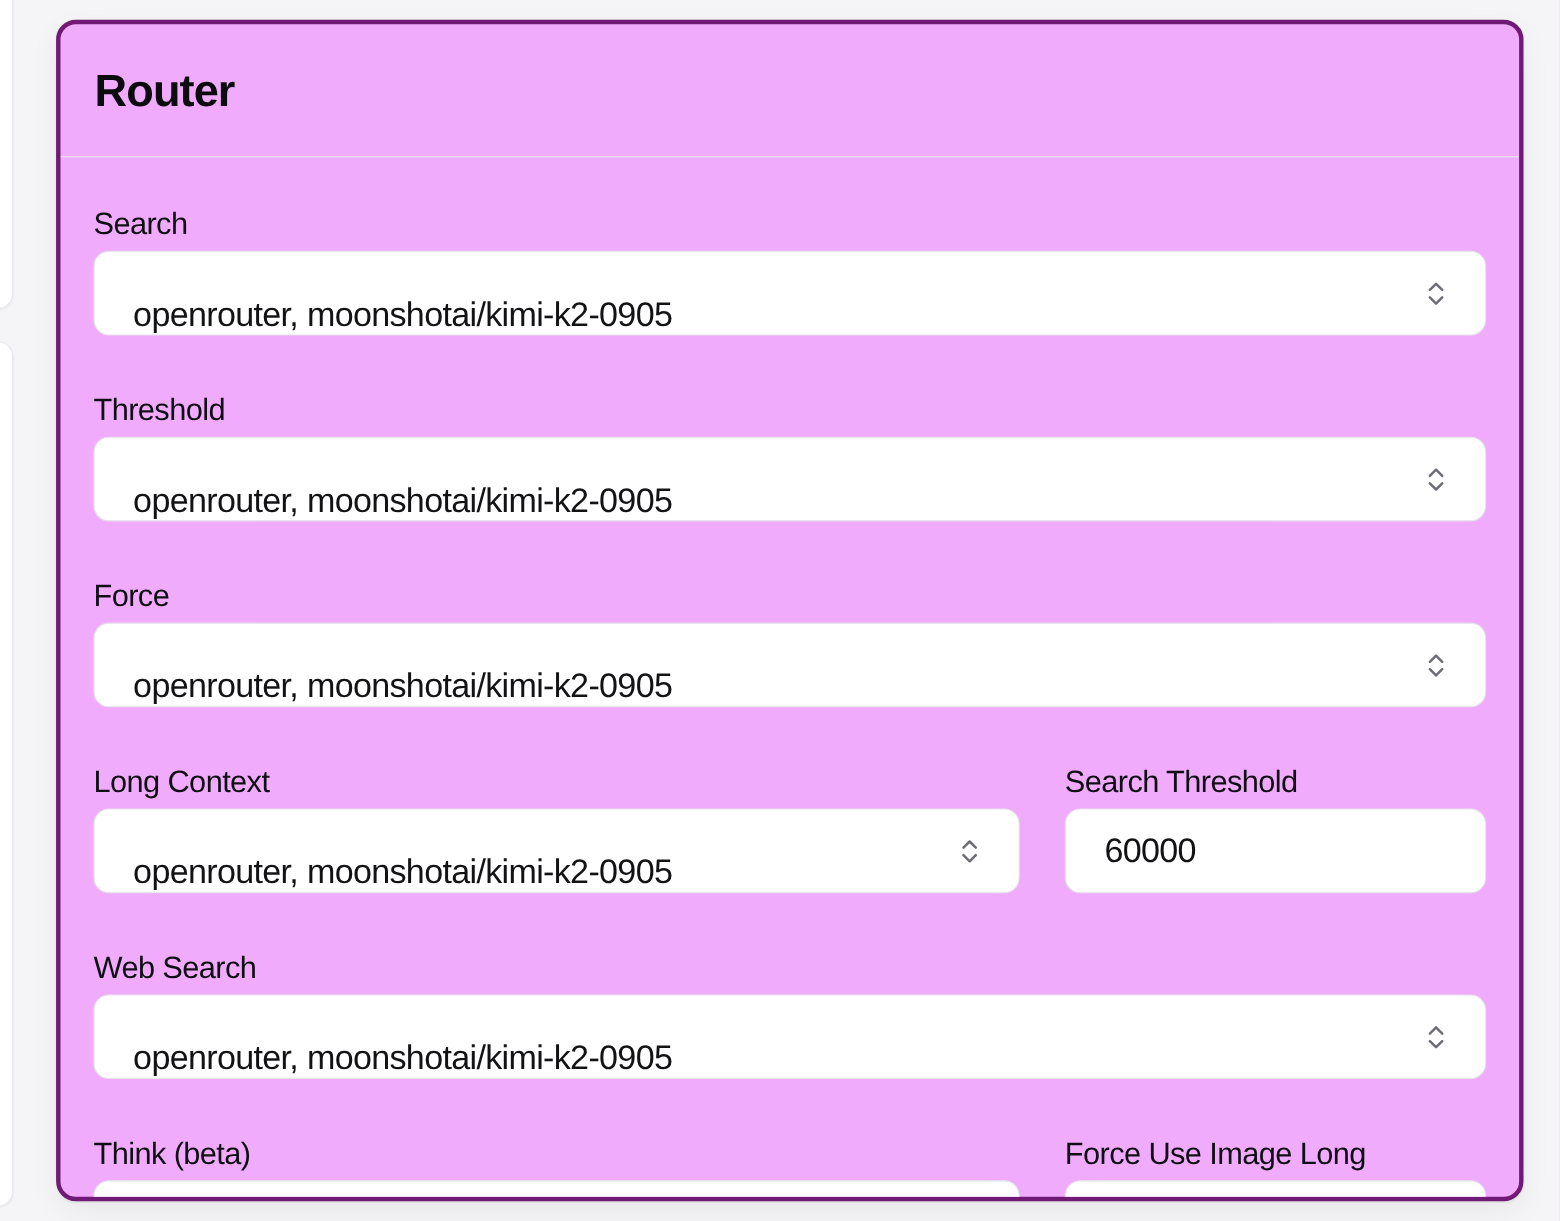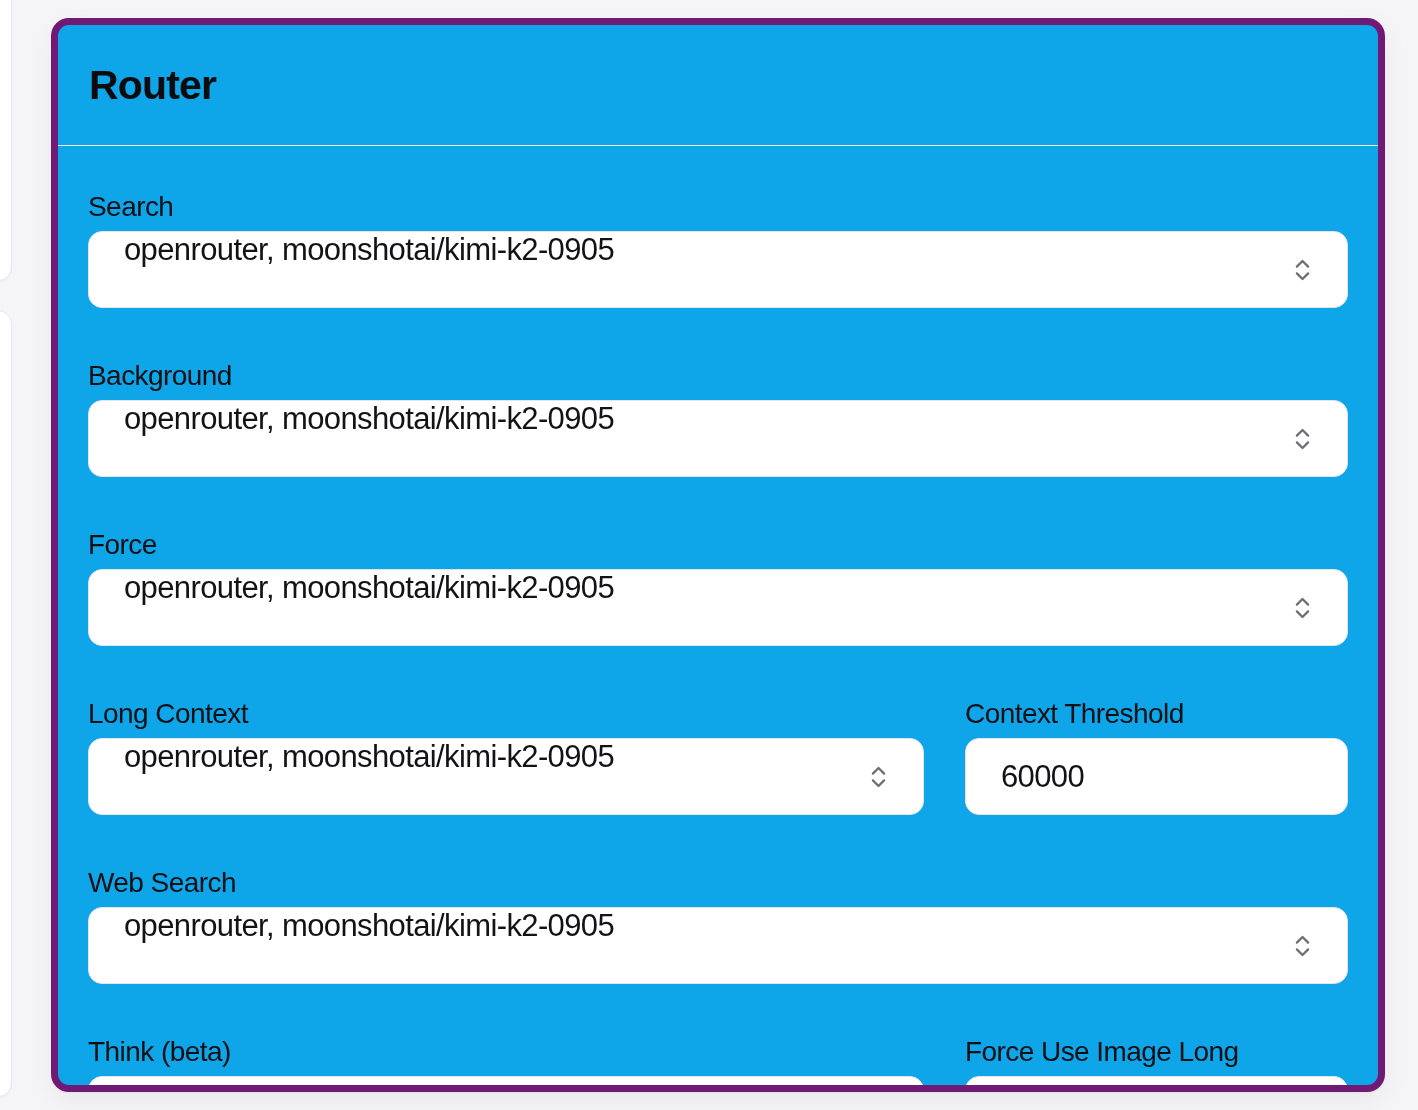--- a/index.html
+++ b/index.html
@@ -23,22 +23,22 @@
     box-sizing: border-box;
   }
   .side-card.top    { top: -30px; height: 311px; }
   .side-card.bottom { top: 310px; height: 787px; }
 
   
   .router-card {
     position: absolute;
     left: 51px; top: 18px;
     width: 1334px; height: 1074px;
-    background: #0ea5e9;
-    border: 7px solid #701a75;
+    background: #f0abfc;
+    border: 4px solid #701a75;
     border-radius: 18px;
     box-shadow: 0 1px 2px rgba(16,24,40,0.05), 0 10px 28px rgba(16,24,40,0.05);
     box-sizing: border-box;
     overflow: hidden;
   }
   .card-header {
     height: 121px;
     border-bottom: 1px solid #ececf1;
     display: flex;
     align-items: center;
@@ -63,21 +63,21 @@
     margin-bottom: 9px;
     color: #101014;
   }
   .control {
     height: 77px;
     background: #ffffff;
     border: 1px solid #e4e4e9;
     border-radius: 14px;
     box-sizing: border-box;
     display: flex;
-    align-items: flex-start;
+    align-items: flex-end;
     position: relative;
     padding: 0 70px 0 35px;
     font-size: 31px;
     letter-spacing: -0.02em;
   }
   .select { cursor: pointer; }
   .select .value {
     font-weight: 500;
     color: #131316;
     white-space: nowrap;
@@ -123,21 +123,21 @@
       <div class="control select" role="combobox">
         <span class="value">openrouter, moonshotai/kimi-k2-0905</span>
         <svg class="chevron" viewBox="0 0 24 24" fill="none" stroke="currentColor" stroke-width="2" stroke-linecap="round" stroke-linejoin="round">
             <path d="m7 15 5 5 5-5"></path>
             <path d="m7 9 5-5 5 5"></path>
           </svg>
       </div>
     </div>
 
     <div class="field">
-      <div class="field-label">Background</div>
+      <div class="field-label">Threshold</div>
       <div class="control select" role="combobox">
         <span class="value">openrouter, moonshotai/kimi-k2-0905</span>
         <svg class="chevron" viewBox="0 0 24 24" fill="none" stroke="currentColor" stroke-width="2" stroke-linecap="round" stroke-linejoin="round">
             <path d="m7 15 5 5 5-5"></path>
             <path d="m7 9 5-5 5 5"></path>
           </svg>
       </div>
     </div>
 
     <div class="field">
@@ -156,21 +156,21 @@
         <div class="field-label">Long Context</div>
         <div class="control select" role="combobox">
           <span class="value">openrouter, moonshotai/kimi-k2-0905</span>
           <svg class="chevron" viewBox="0 0 24 24" fill="none" stroke="currentColor" stroke-width="2" stroke-linecap="round" stroke-linejoin="round">
               <path d="m7 15 5 5 5-5"></path>
               <path d="m7 9 5-5 5 5"></path>
             </svg>
         </div>
       </div>
       <div class="field">
-        <div class="field-label">Context Threshold</div>
+        <div class="field-label">Search Threshold</div>
         <input class="control" type="text" value="60000" style="">
       </div>
     </div>
 
     <div class="field">
       <div class="field-label">Web Search</div>
       <div class="control select" role="combobox">
         <span class="value">openrouter, moonshotai/kimi-k2-0905</span>
         <svg class="chevron" viewBox="0 0 24 24" fill="none" stroke="currentColor" stroke-width="2" stroke-linecap="round" stroke-linejoin="round">
             <path d="m7 15 5 5 5-5"></path>

